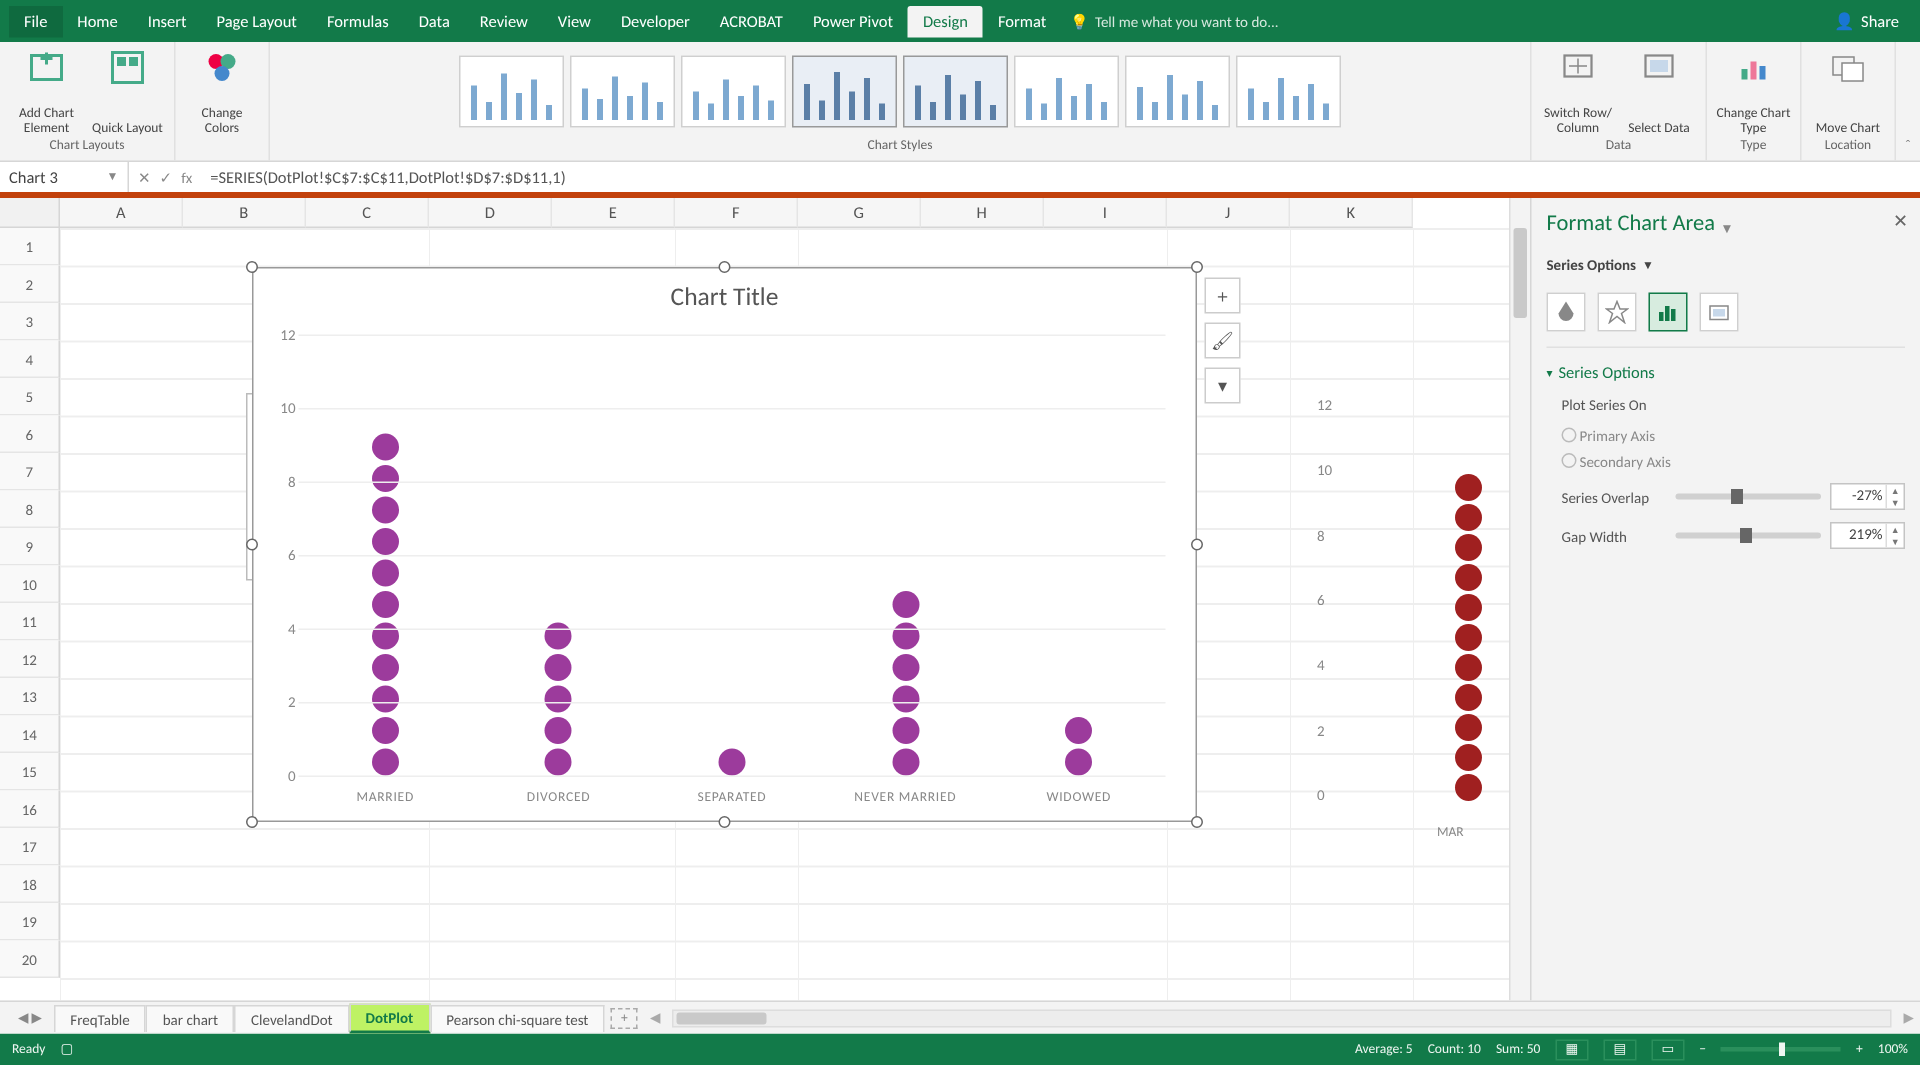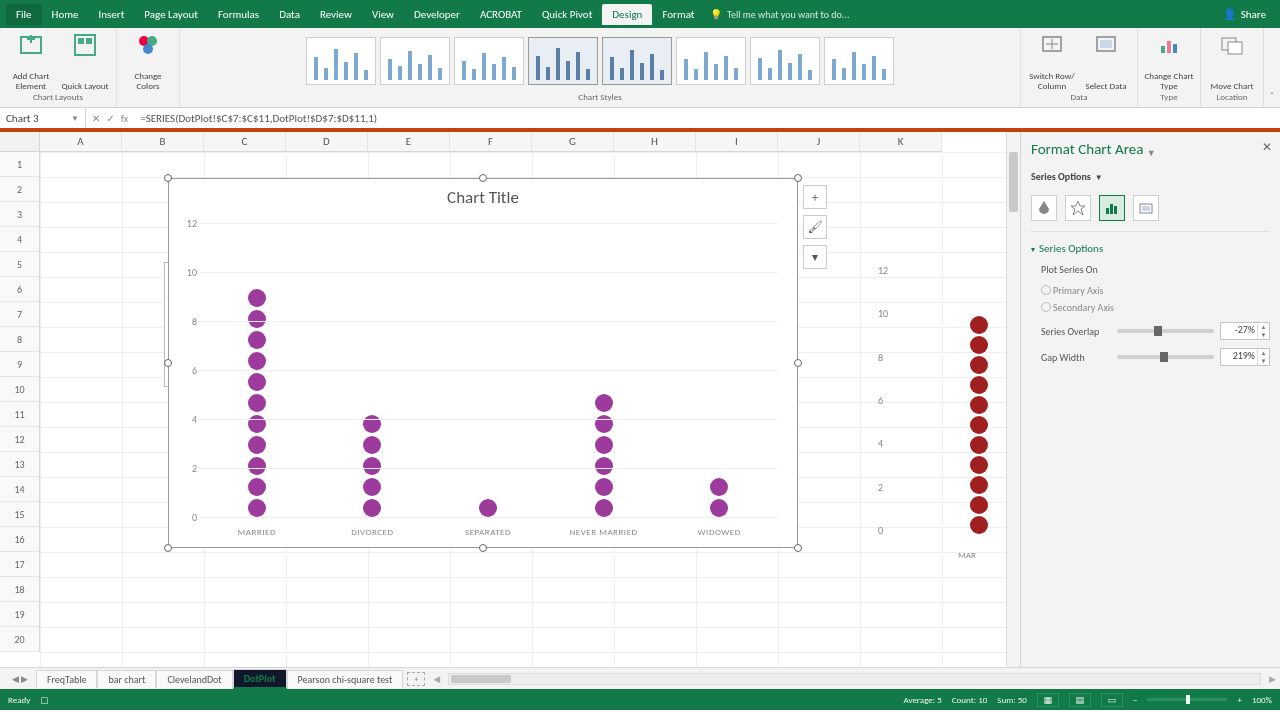--- a/index.html
+++ b/index.html
@@ -96,21 +96,21 @@
   .slider { flex:1; height:4px; background:#d0d0d0; position:relative; border-radius:2px; }
   .slider .knob { position:absolute; top:-3px; width:8px; height:10px; background:#666; }
   .pct-box { width:50px; height:18px; border:1px solid #c4c4c4; background:#fff; text-align:right; padding:0 14px 0 2px; font-size:10px; position:relative; }
   .pct-box .spin { position:absolute; right:0; top:0; width:12px; height:100%; border-left:1px solid #ddd; display:flex; flex-direction:column; }
   .pct-box .spin span { flex:1; font-size:6px; text-align:center; color:#777; }
 
   
   .tabs-row { height:22px; background:#f3f3f3; border-top:1px solid #d6d6d6; display:flex; align-items:center; padding:0 4px; gap:0; position:relative; }
   .tab-nav { display:flex; gap:2px; padding:0 8px; color:#888; font-size:9px; cursor:pointer; }
   .sheet-tab { padding:2px 10px; font-size:10px; color:#555; border:1px solid #d6d6d6; border-bottom:none; background:#f9f9f9; cursor:pointer; }
-  .sheet-tab.active { background:#0f172a; color:#127a49; border-bottom:2px solid #127a49; font-weight:bold; }
+  .sheet-tab.active { background:#bef264; color:#127a49; border-bottom:2px solid #127a49; font-weight:bold; }
   .new-tab { width:18px; height:14px; border:1px dashed #aaa; margin-left:4px; cursor:pointer; text-align:center; font-size:9px; color:#888; line-height:12px; }
   .hsb { flex:1; height:12px; margin:0 8px; background:#ededed; position:relative; border:1px solid #ddd; }
   .hsb .thumb { position:absolute; left:2px; top:1px; width:60px; bottom:1px; background:#c9c9c9; border-radius:2px; }
 
   
   .status { height:21px; background:#127a49; color:#eef6f1; display:flex; align-items:center; font-size:9px; padding:0 8px; gap:10px; }
   .status .spacer { flex:1; }
   .view-btn { width:22px; height:14px; border:1px solid #2a8f5c; display:flex; align-items:center; justify-content:center; cursor:pointer; }
   .zoom-slider { width:80px; height:3px; background:#2a8f5c; position:relative; }
   .zoom-slider .k { position:absolute; left:48%; top:-3px; width:4px; height:9px; background:#eef6f1; }
@@ -124,21 +124,21 @@
   <div class="tab-file active">File</div>
   <div class="tab-file">Home</div>
   <div class="tab-file">Insert</div>
   <div class="tab-file">Page Layout</div>
   <div class="tab-file">Formulas</div>
   <div class="tab-file">Data</div>
   <div class="tab-file">Review</div>
   <div class="tab-file">View</div>
   <div class="tab-file">Developer</div>
   <div class="tab-file">ACROBAT</div>
-  <div class="tab-file">Quick Pivot</div>
+  <div class="tab-file">Power Pivot</div>
   <div class="tab-file design">Design</div>
   <div class="tab-file">Format</div>
   <div class="tell-me">
     <span>💡</span>
     <span>Tell me what you want to do...</span>
   </div>
   <div class="spacer"></div>
   <div class="share">
     <span>👤</span>
     <span>Share</span>

